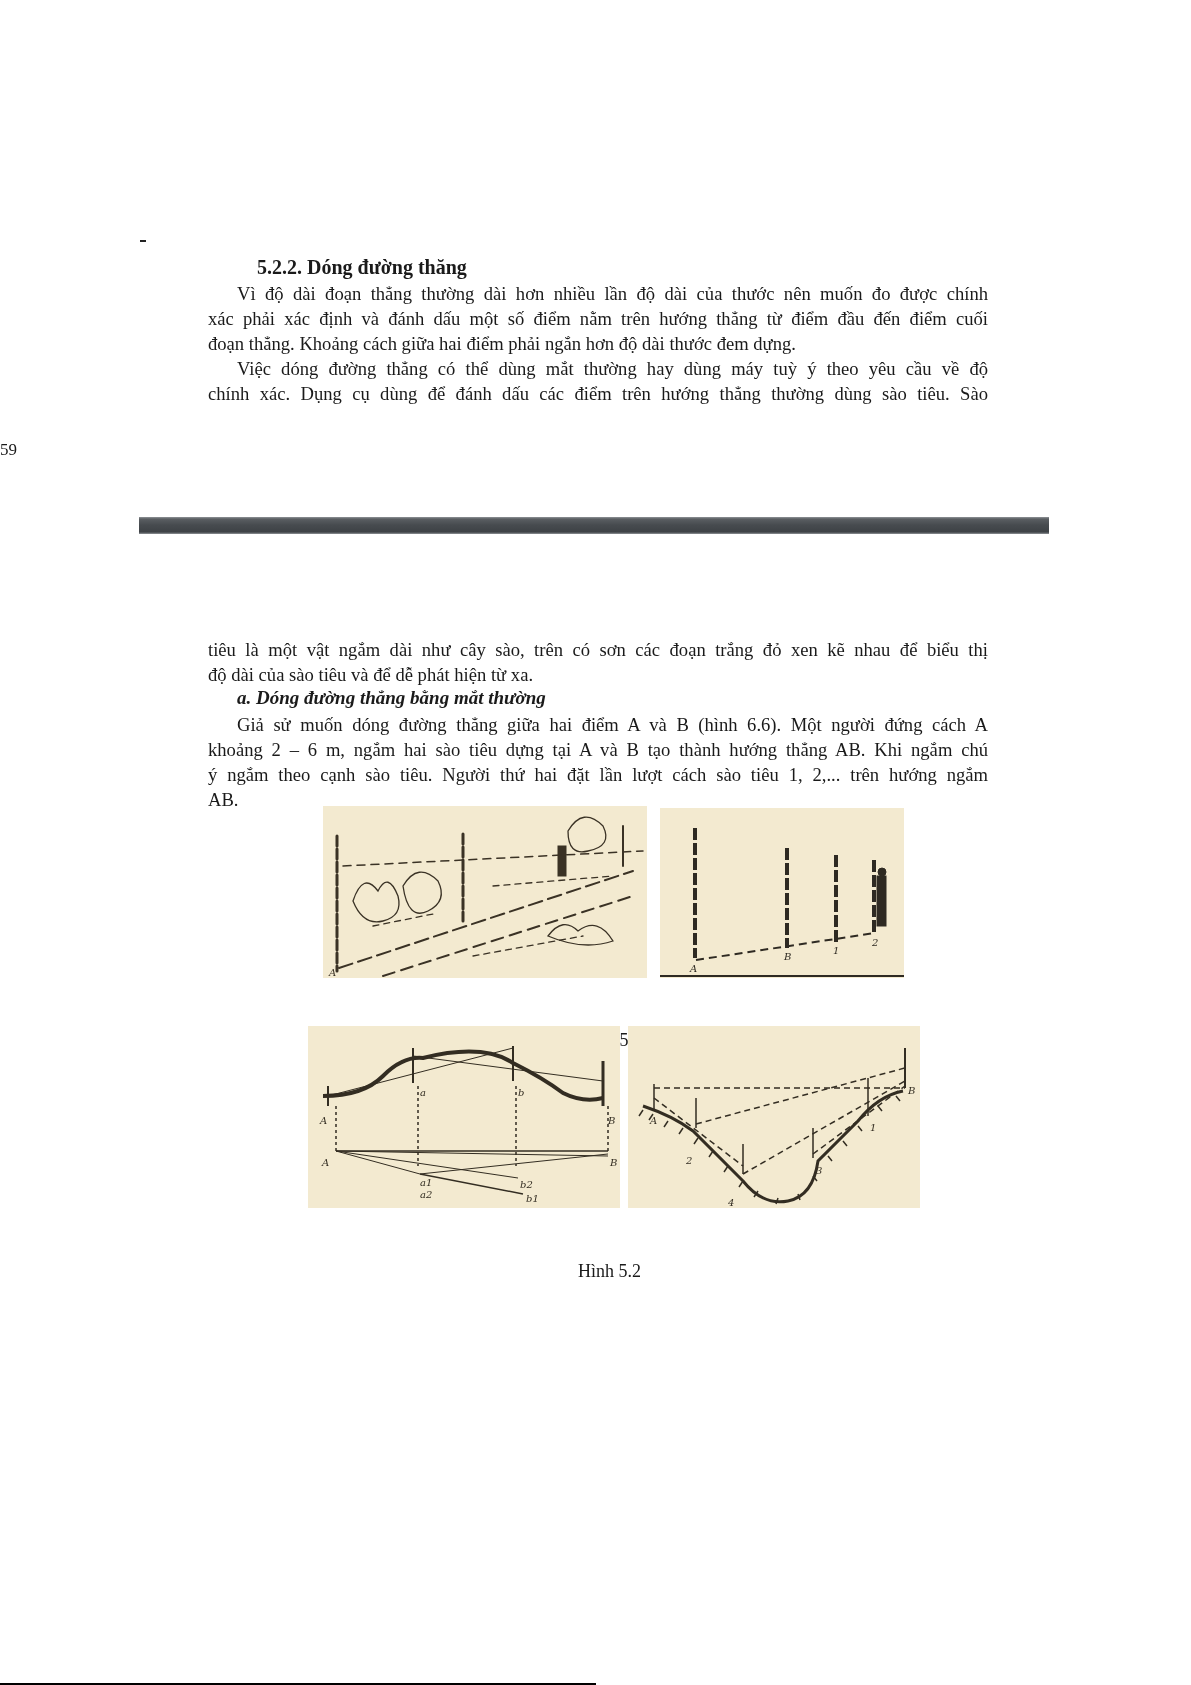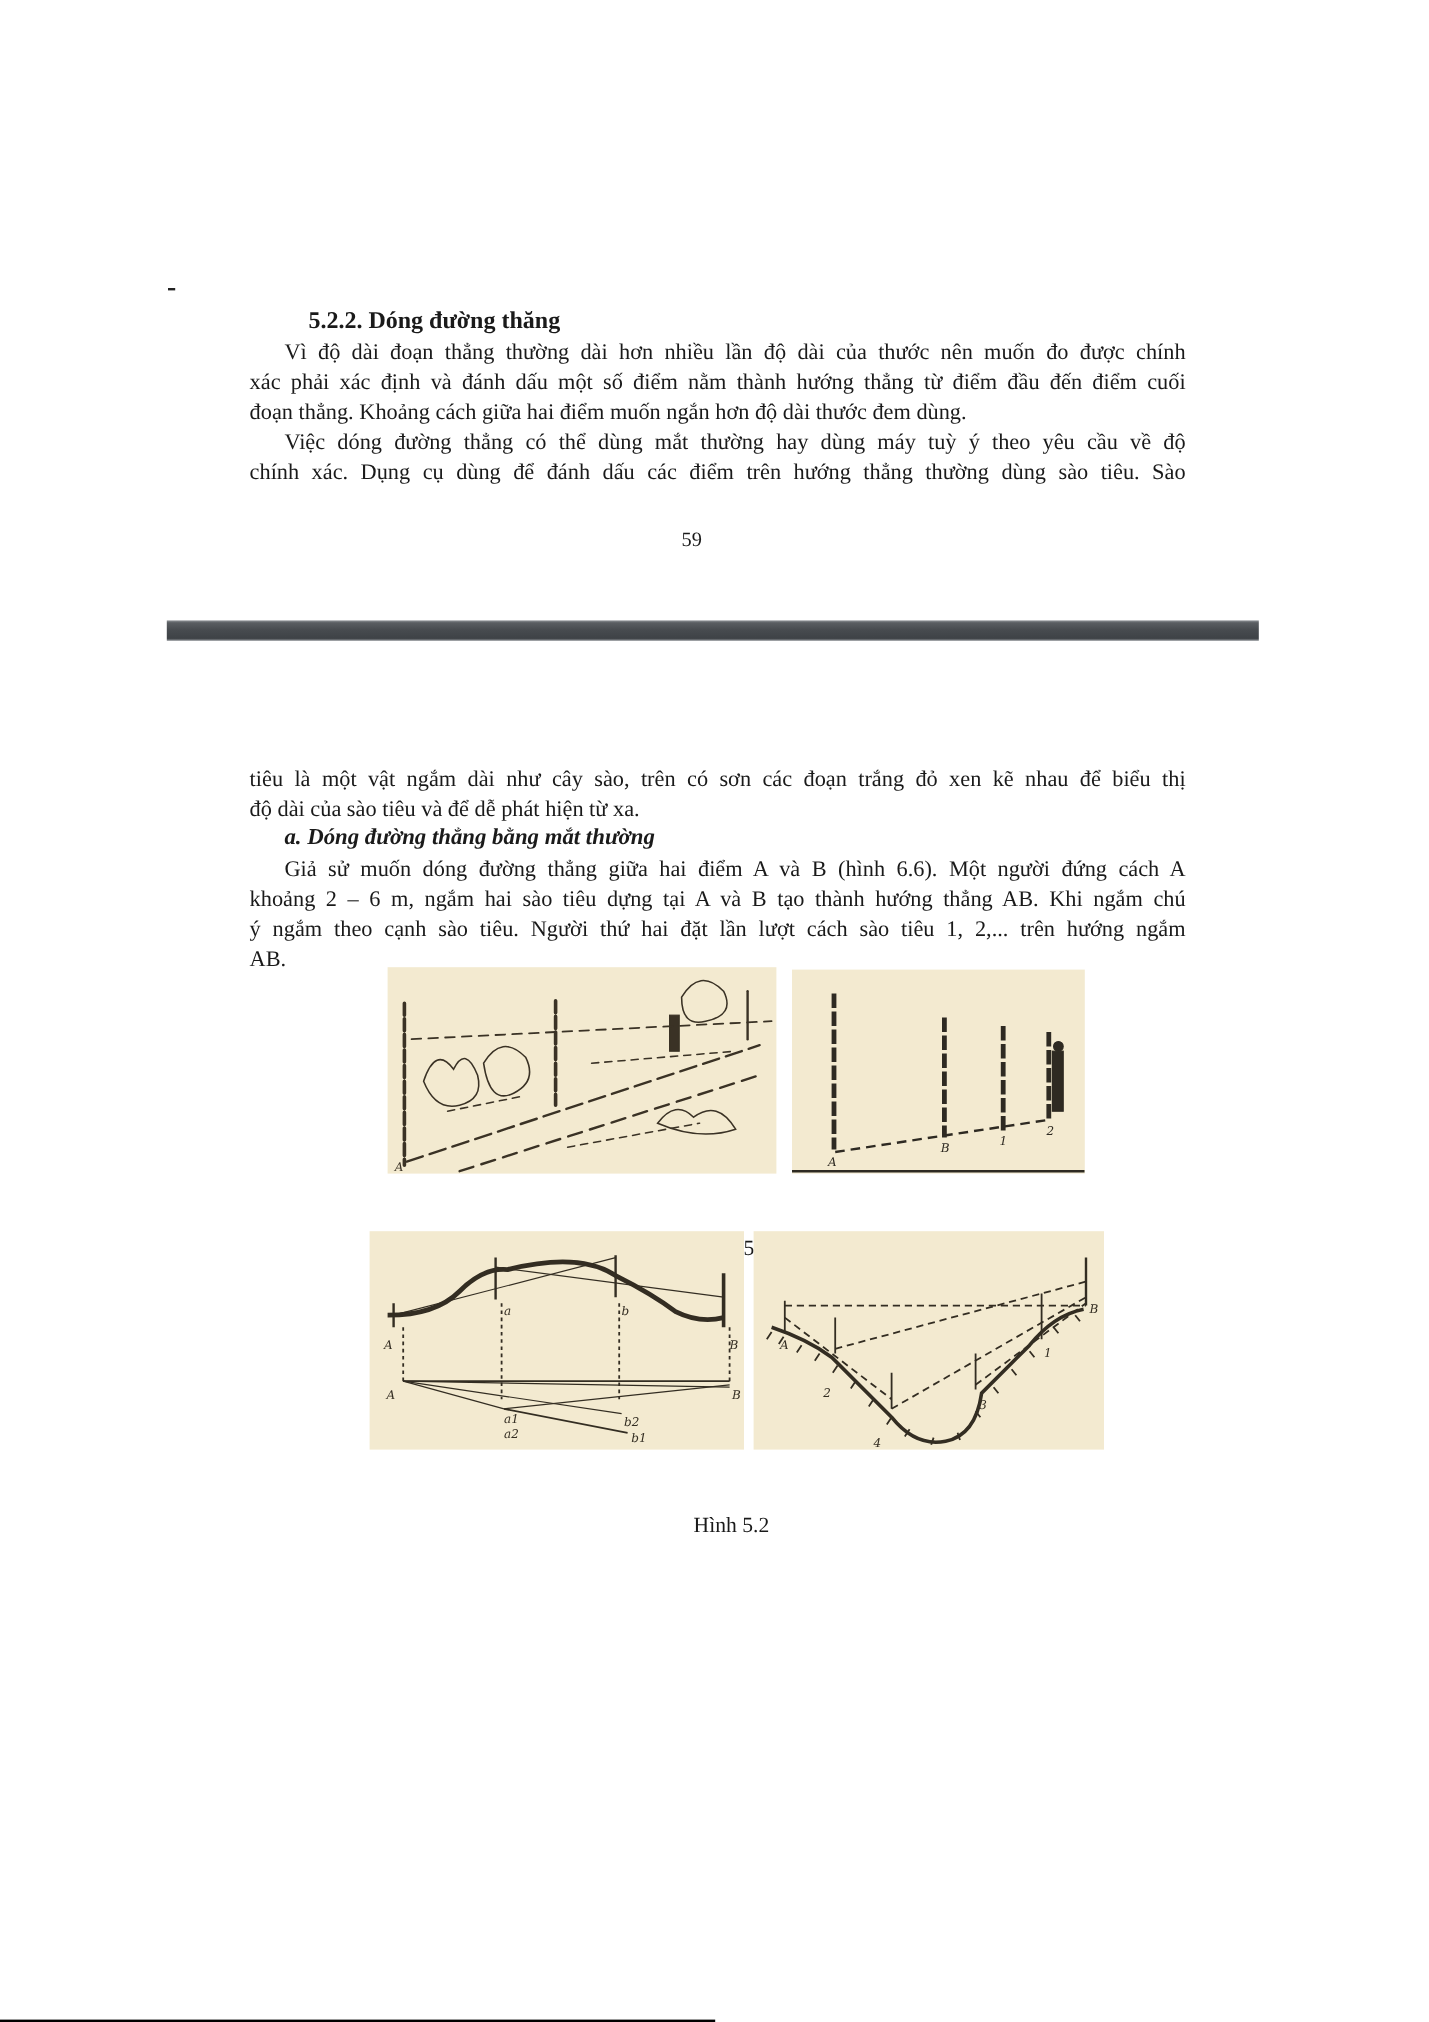--- a/index.html
+++ b/index.html
@@ -5,40 +5,40 @@
   html, body { margin:0; padding:0; background:#ffffff; }
   body { width:1191px; height:1685px; position:relative; overflow:hidden;
          font-family:"Liberation Serif","DejaVu Serif",serif; color:#1a1a1a; }
   .abs { position:absolute; }
   .dash { left:140px; top:240px; width:6px; height:2px; background:#222; }
   .heading { left:237px; top:256px; font-size:20px; font-weight:bold; white-space:nowrap;margin-left:20px; }
   .para { font-size:18.6px; line-height:25px; }
   .line { position:absolute; white-space:nowrap; left:208px; width:780px; text-align:justify; text-align-last:justify; }
   .line.indent { left:237px; width:751px; }
   .line.last { text-align-last:left; }
-  .pageno { left:0; width:1153px; top:440px; text-align:center; font-size:17px; }
+  .pageno { left:0; width:1153px; top:440px; text-align:left; font-size:17px; }
   .divider { left:139px; top:517px; width:910px; height:17px;
              background:linear-gradient(#8f9397 0px,#5a5e62 2px,#474b4f 8px,#3e4246 15px,#8f9397 17px); }
   .subhead { left:237px; top:687px; font-size:19px; font-weight:bold; font-style:italic; white-space:nowrap; }
   .figure { background:#f3ead0; overflow:hidden; }
   .caption { font-size:18px; white-space:nowrap;margin-top:48px; }
   .footer-rule { left:0; top:1683px; width:596px; height:2px; background:#000; }
   svg { display:block; }
 </style>
 </head>
 <body>
 
 <div class="abs dash"></div>
 
 <div class="abs heading">5.2.2. Dóng đường thăng</div>
 
 <div class="para">
   <div class="line indent" style="top:281px">Vì độ dài đoạn thẳng thường dài hơn nhiều lần độ dài của thước nên muốn đo được chính</div>
-  <div class="line" style="top:306px">xác phải xác định và đánh dấu một số điểm nằm thành hướng thẳng từ điểm đầu đến điểm cuối</div>
-  <div class="line last" style="top:331px">đoạn thẳng. Khoảng cách giữa hai điểm muốn ngắn hơn độ dài thước đem dùng.</div>
+  <div class="line" style="top:306px">xác phải xác định và đánh dấu một số điểm nằm trên hướng thẳng từ điểm đầu đến điểm cuối</div>
+  <div class="line last" style="top:331px">đoạn thẳng. Khoảng cách giữa hai điểm phải ngắn hơn độ dài thước đem dựng.</div>
 </div>
 
 <div class="para">
   <div class="line indent" style="top:356px">Việc dóng đường thẳng có thể dùng mắt thường hay dùng máy tuỳ ý theo yêu cầu về độ</div>
   <div class="line" style="top:381px">chính xác. Dụng cụ dùng để đánh dấu các điểm trên hướng thẳng thường dùng sào tiêu. Sào</div>
 </div>
 
 <div class="abs pageno">59</div>
 
 <div class="abs divider"></div>

